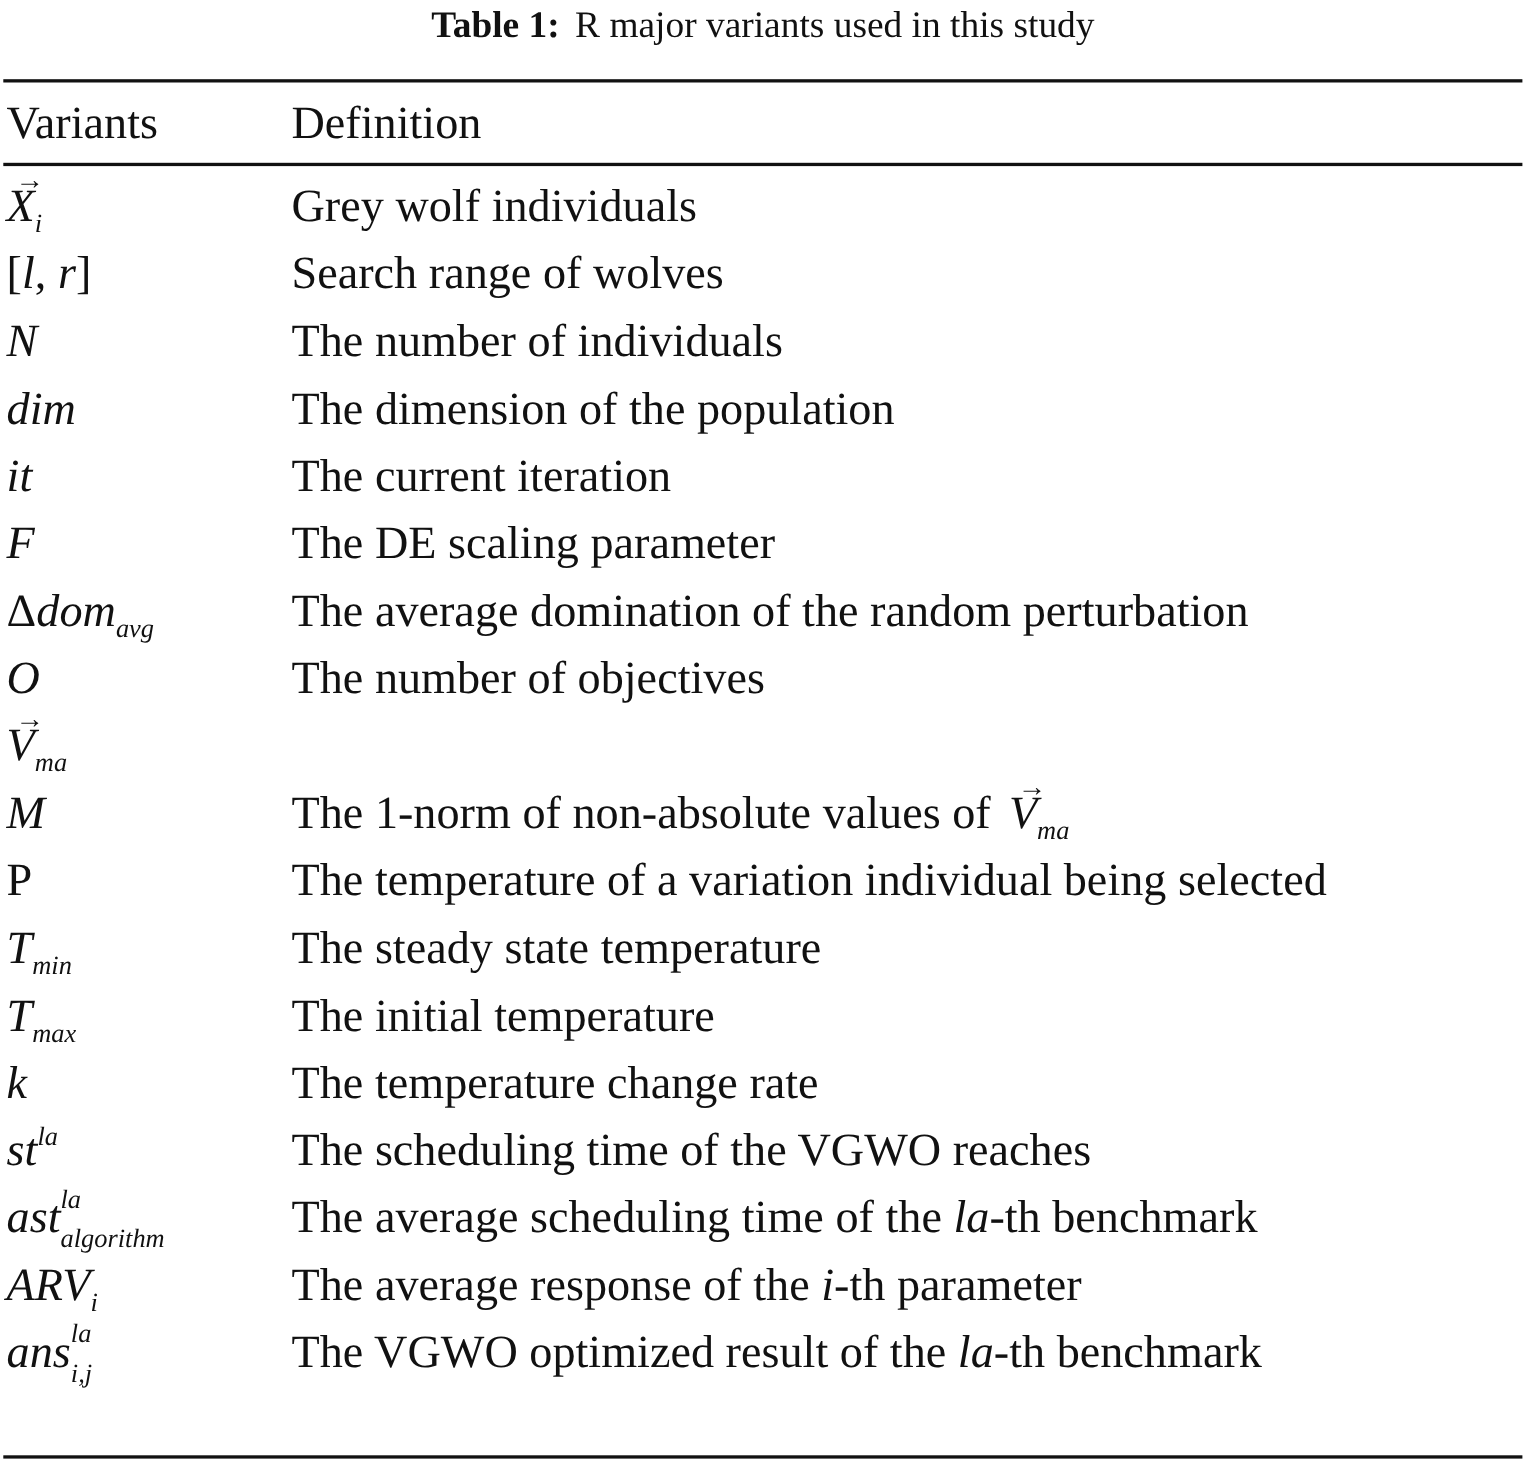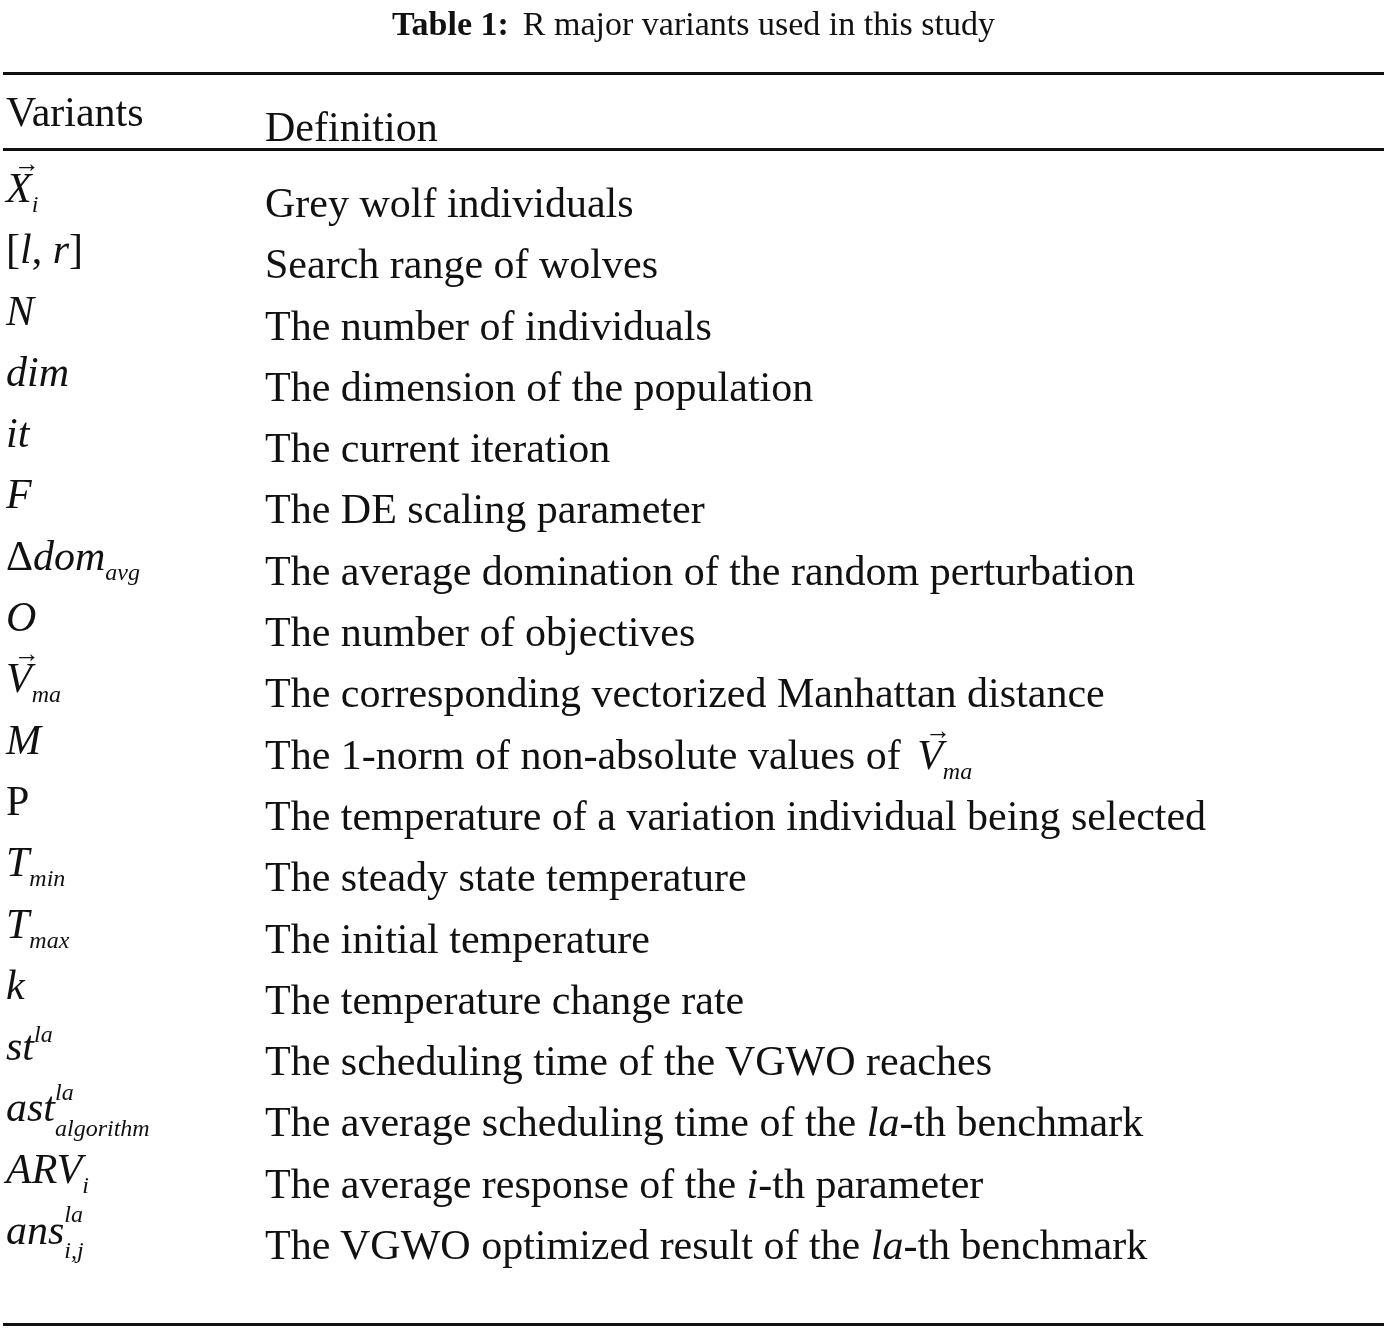--- a/index.html
+++ b/index.html
@@ -50,21 +50,20 @@
   }
   .col-var {
     position: absolute;
     left: 6px;
     white-space: nowrap;
   }
   .col-def {
     position: absolute;
     left: 265px;
     white-space: nowrap;
-    margin-top: 15px;
   }
   .rows {
     position: absolute;
     top: 158px;
     left: 0;
     width: 1387px;
   }
   .row {
     position: relative;
     height: 61.3px;
@@ -180,21 +179,20 @@
     <span class="col-var">
       <span class="sym">O</span>
     </span>
     <span class="col-def">The number of objectives</span>
   </div>
 
   <div class="row">
     <span class="col-var">
       <span class="sym"><span class="vec"><span class="arrow">→</span><span>V</span></span><sub>ma</sub></span>
     </span>
-    <span class="col-def">The corresponding vectorized Manhattan distance</span>
   </div>
 
   <div class="row">
     <span class="col-var">
       <span class="sym">M</span>
     </span>
     <span class="col-def">
       <span>The 1-norm of non-absolute values of</span>
       <span class="sym" style="margin-left:6px"><span class="vec"><span class="arrow">→</span><span>V</span></span><sub>ma</sub></span>
     </span>

